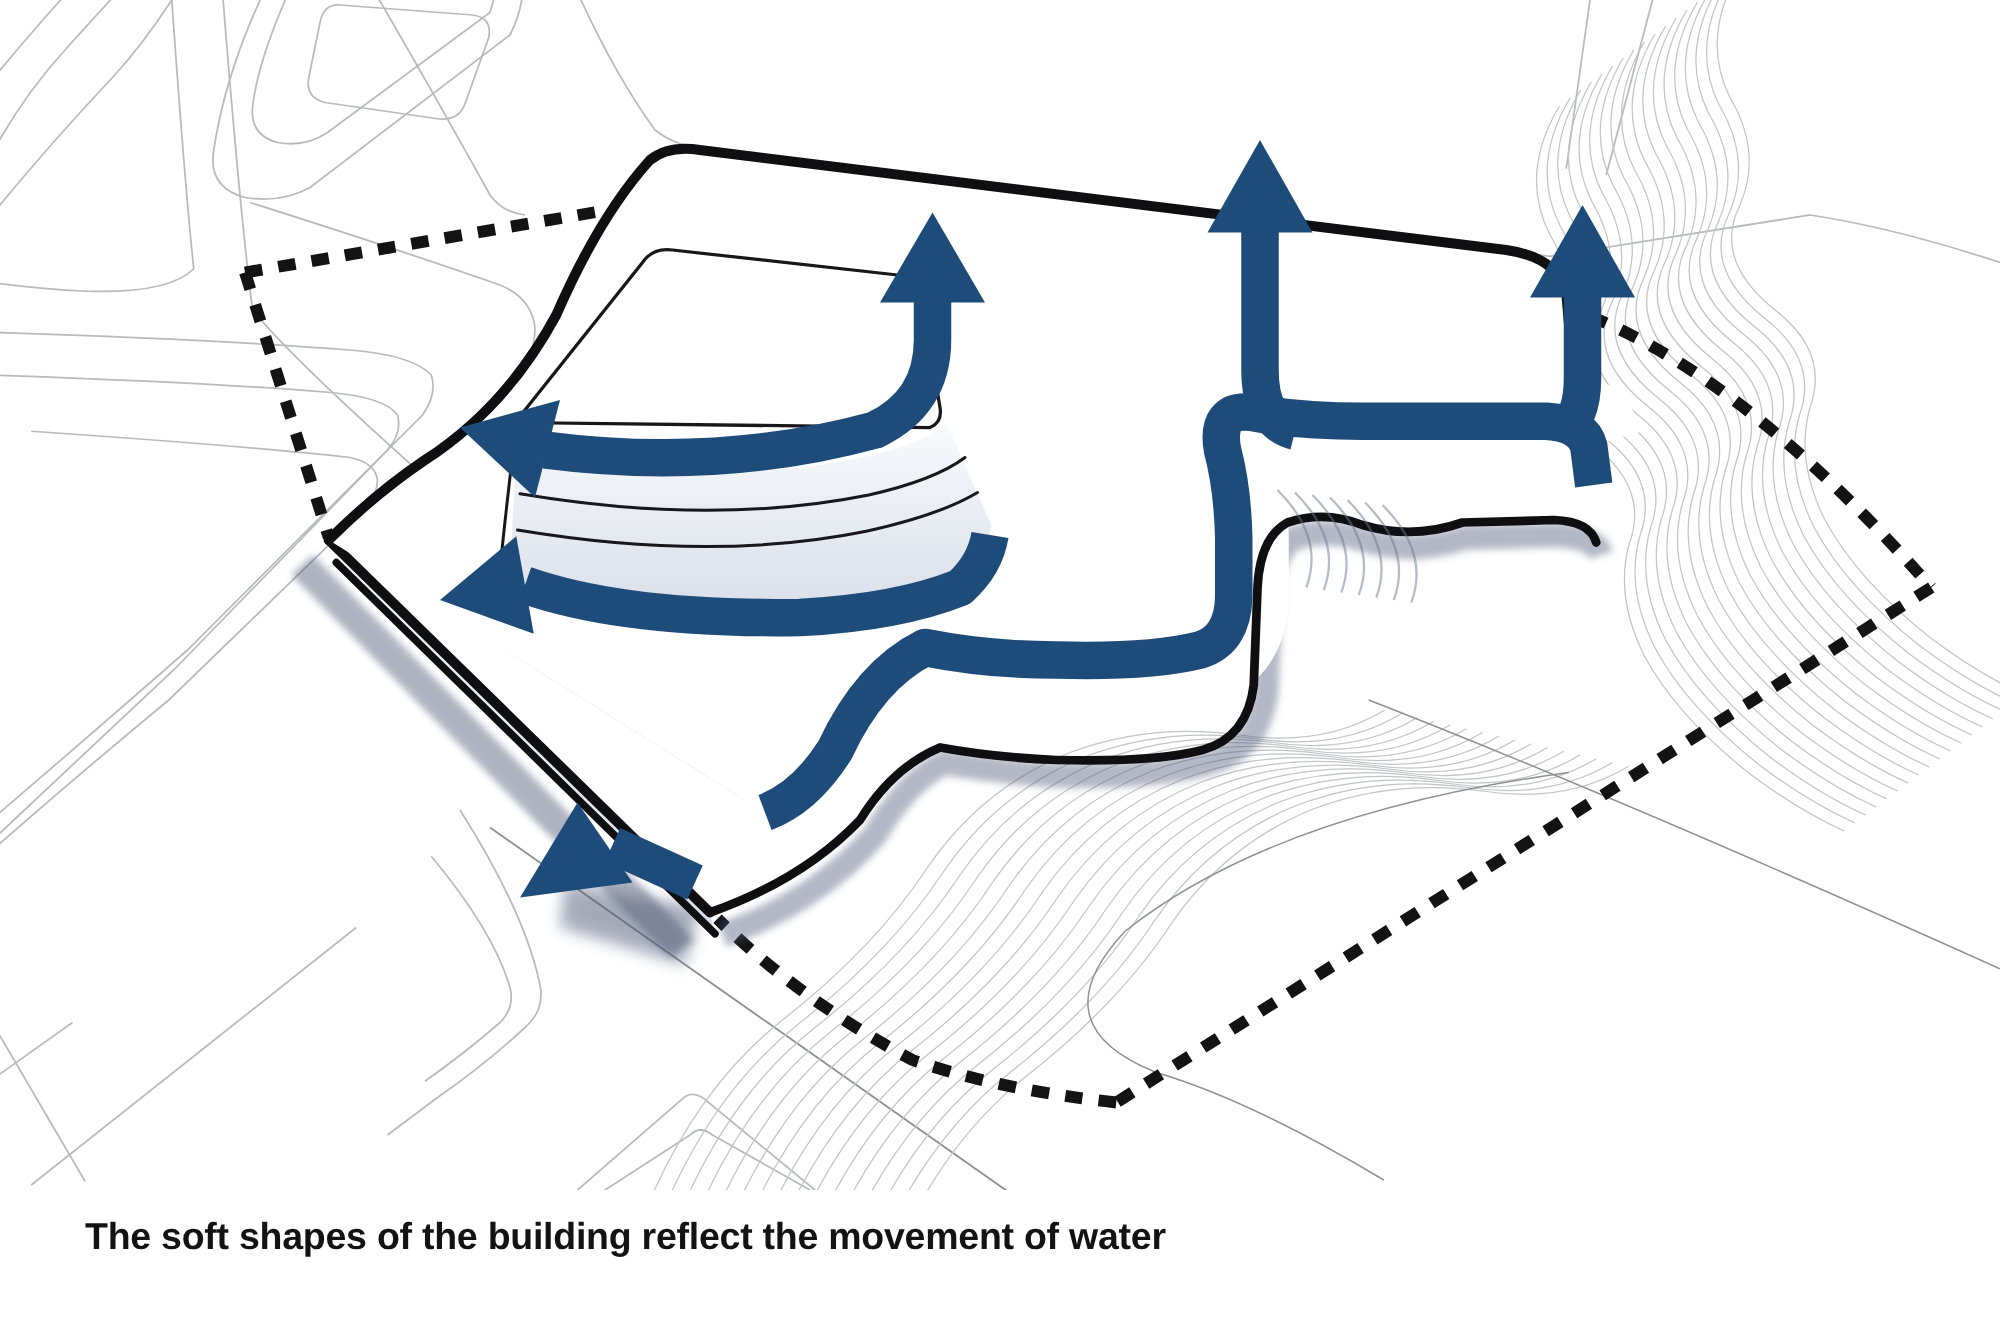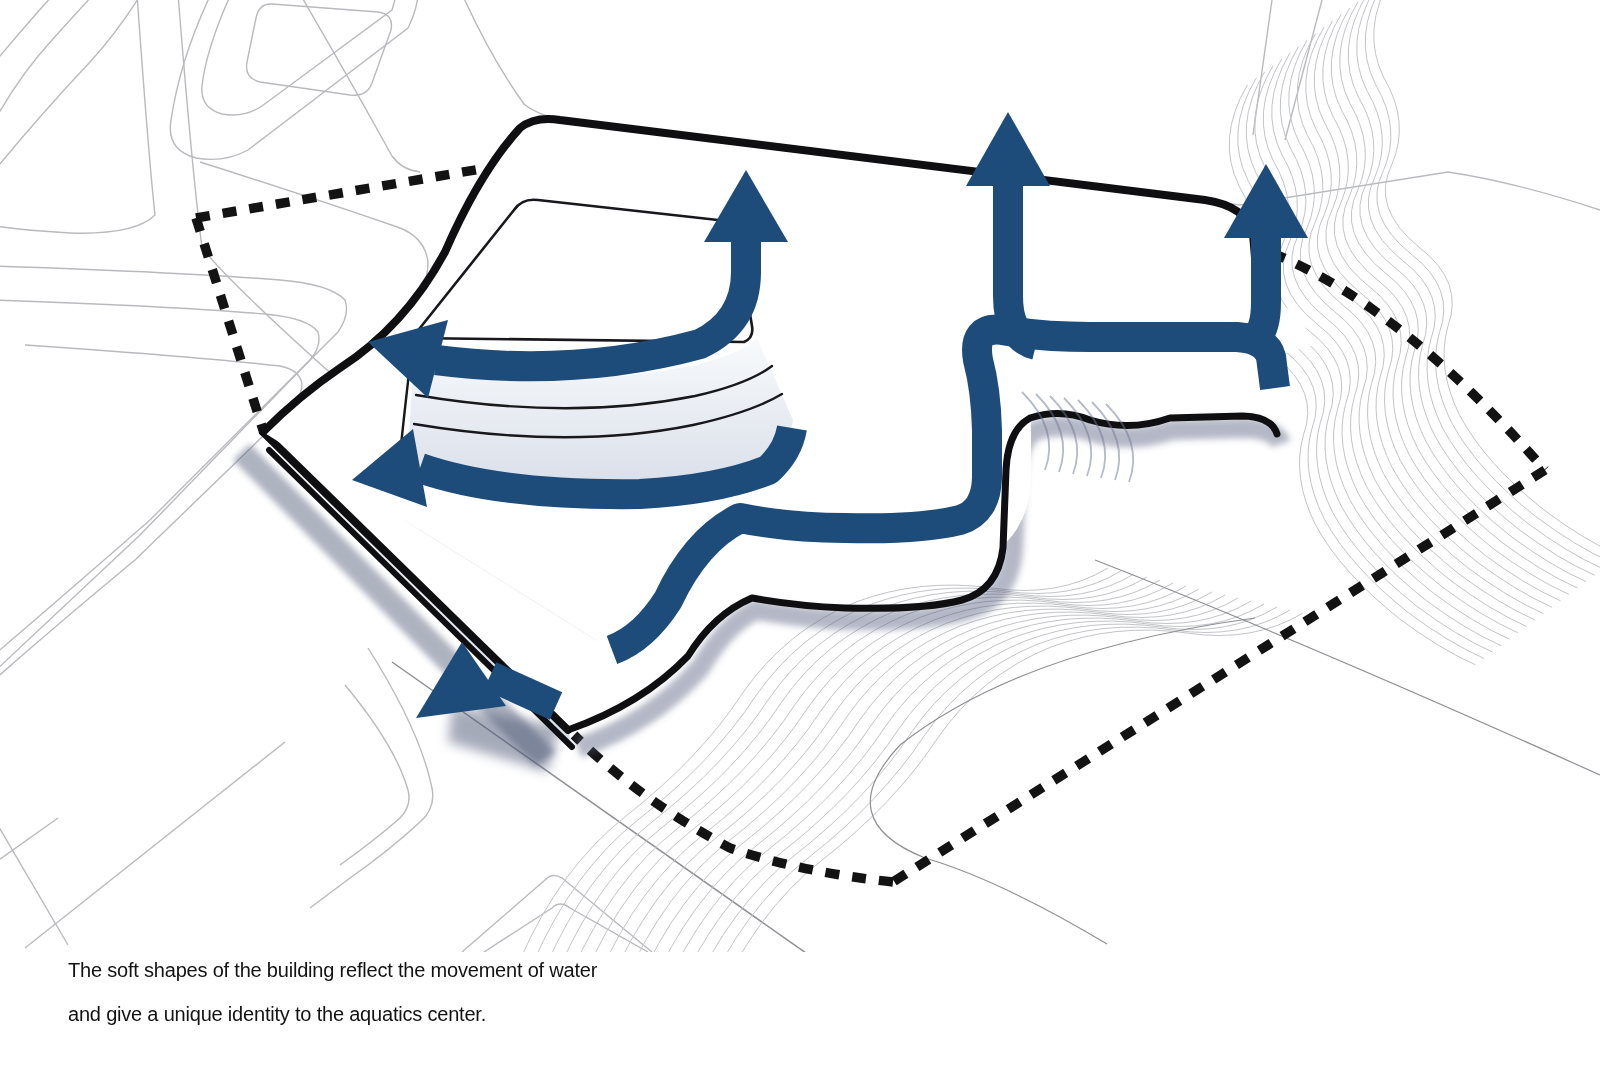--- a/index.html
+++ b/index.html
@@ -1,20 +1,20 @@
 <!DOCTYPE html>
 <html><head>
 <meta charset="utf-8">
 <style>
   html,body{margin:0;padding:0;background:#ffffff;}
   #stage{position:relative;width:1600px;height:1067px;background:#fff;overflow:hidden;
          font-family:"Liberation Sans", sans-serif;}
   #stage svg{position:absolute;left:0;top:0;}
-  .caption{position:absolute;left:68px;top:948px;color:var(--ink,#191919);
-           font-size:20px;line-height:44px;letter-spacing:-0.2px;font-weight:400;}
+  .caption{position:absolute;left:68px;top:968px;color:var(--ink,#191919);
+           font-size:30px;line-height:44px;letter-spacing:-0.2px;font-weight:700;}
   .caption div{white-space:nowrap;}
   
   .street{fill:none;stroke:var(--line-light,#b9babe);stroke-width:1.4;}
   .street-dark{fill:none;stroke:var(--line-mid,#8f9094);stroke-width:1.5;}
   .contour{fill:none;stroke:#c3c4c8;stroke-width:1;}
   .contour-dark{fill:none;stroke:#8f9094;stroke-width:1.2;}
   .dash{fill:none;stroke:var(--ink,#101010);stroke-width:9.5;stroke-dasharray:14 13;}
   .bold{fill:none;stroke:#0f0f12;stroke-linejoin:round;stroke-linecap:round;}
   .white-fill{fill:#ffffff;}
   .fascia-fill{fill:url(#gradFascia);}
@@ -203,15 +203,14 @@
       <polygon class="head" points="368,342 448,320 428,398"></polygon>
       <polygon class="head" points="352,480 413,429 427,507"></polygon>
       <path class="band" stroke-width="26" d="M556,706 L490,676"></path>
       <polygon class="head" points="416,718 462,642 506,706"></polygon>
     </g>
   </g>
 </svg>
 
 <div class="caption">
   <div>The soft shapes of the building reflect the movement of water</div>
-  <div>and give a unique identity to the aquatics center.</div>
 </div>
 </div>
 
 </body></html>

